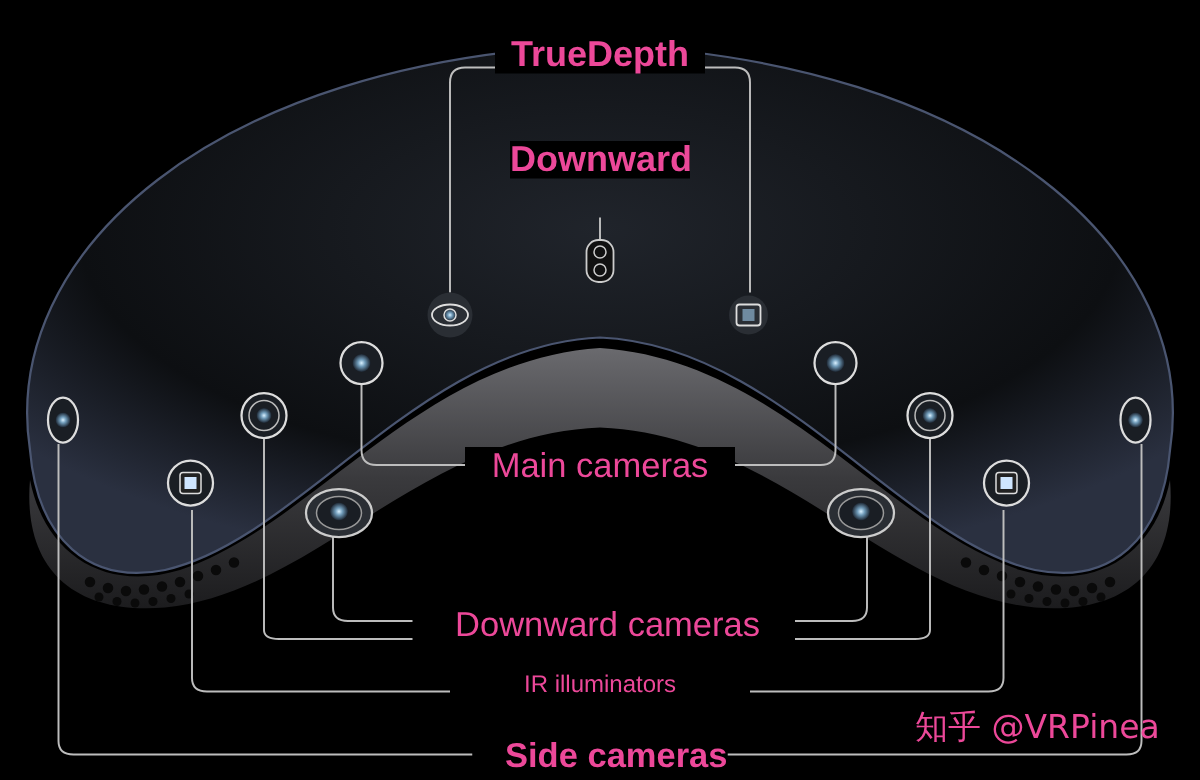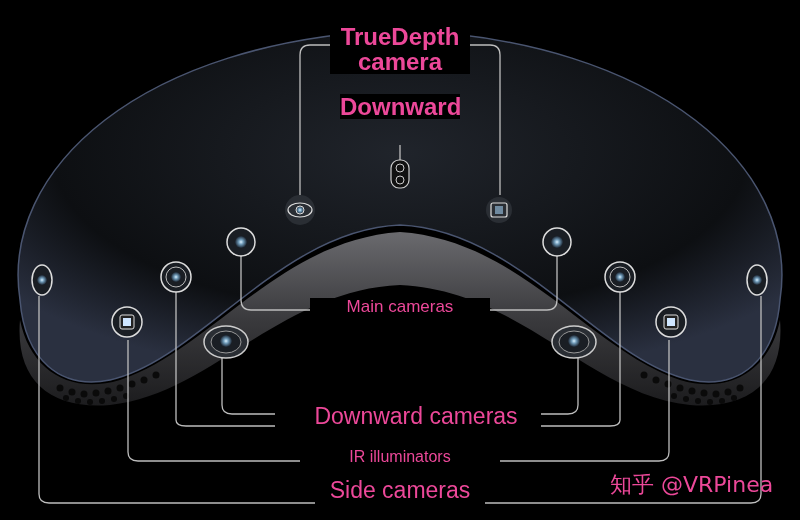--- a/index.html
+++ b/index.html
@@ -1,24 +1,24 @@
 <!DOCTYPE html>
 <html><head>
 <meta charset="utf-8">
 <style>
   html,body{margin:0;padding:0;background:#000;}
   body{width:800px;height:520px;position:relative;overflow:hidden;font-family:"Liberation Sans","DejaVu Sans",sans-serif;}
   svg.scene{position:absolute;left:0;top:0;}
   .label{position:absolute;color:#ec4899;font-weight:bold;text-align:center;white-space:nowrap;background:#000;line-height:1.05;}
   .lbl-true{left:330px;top:24px;font-size:24px;width:140px;}
   .lbl-lidar{left:340px;top:94px;font-size:24px;width:120px;}
-  .lbl-main{left:310px;top:298px;font-size:17px;width:180px;font-weight:normal;}
-  .lbl-down{left:291px;top:404px;font-size:23px;width:250px;font-weight:normal;}
+  .lbl-main{left:310px;top:298px;font-size:23px;width:180px;font-weight:normal;}
+  .lbl-down{left:280px;top:404px;font-size:23px;width:250px;font-weight:normal;}
   .lbl-ir{left:300px;top:449px;font-size:16px;width:200px;font-weight:normal;}
-  .lbl-side{left:315px;top:478px;font-size:23px;width:170px;font-weight:normal;}
+  .lbl-side{left:315px;top:491px;font-size:23px;width:170px;font-weight:bold;text-align:right;}
   .wm{position:absolute;left:610px;top:470px;color:#ec4899;font-size:22px;font-family:"DejaVu Sans",sans-serif;}
 </style>
 </head>
 <body>
 
 <svg class="scene" width="800" height="520" viewBox="0 0 800 520">
   <defs>
     <radialGradient id="shellG" cx="50%" cy="35%" r="65%">
       <stop offset="0" stop-color="#20242b"></stop>
       <stop offset="0.7" stop-color="#0d0f12"></stop>
@@ -160,21 +160,20 @@
       <circle cx="42" cy="280" r="5" fill="url(#lensG)"></circle>
     </g>
   <g>
       <ellipse cx="757" cy="280" rx="10" ry="15" fill="#1a1e24" stroke="#ddd" stroke-width="1.5"></ellipse>
       <circle cx="757" cy="280" r="5" fill="url(#lensG)"></circle>
     </g>
 </svg>
 
 <div class="label lbl-true">
     <div>TrueDepth</div>
-    <div>camera</div>
   </div>
 <div class="label lbl-lidar">
     <div>Downward</div>
   </div>
 <div class="label lbl-main">Main cameras</div>
 <div class="label lbl-down">Downward cameras</div>
 <div class="label lbl-ir">IR illuminators</div>
 <div class="label lbl-side">Side cameras</div>
 <div class="wm">知乎 @VRPinea</div>
 

